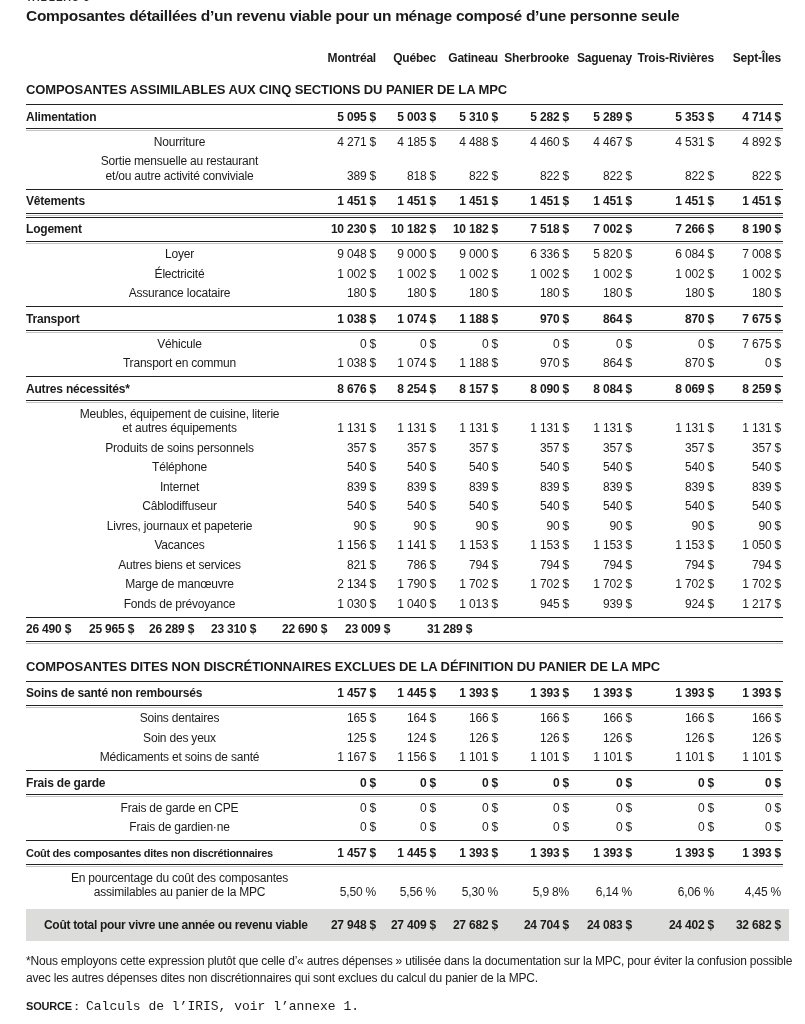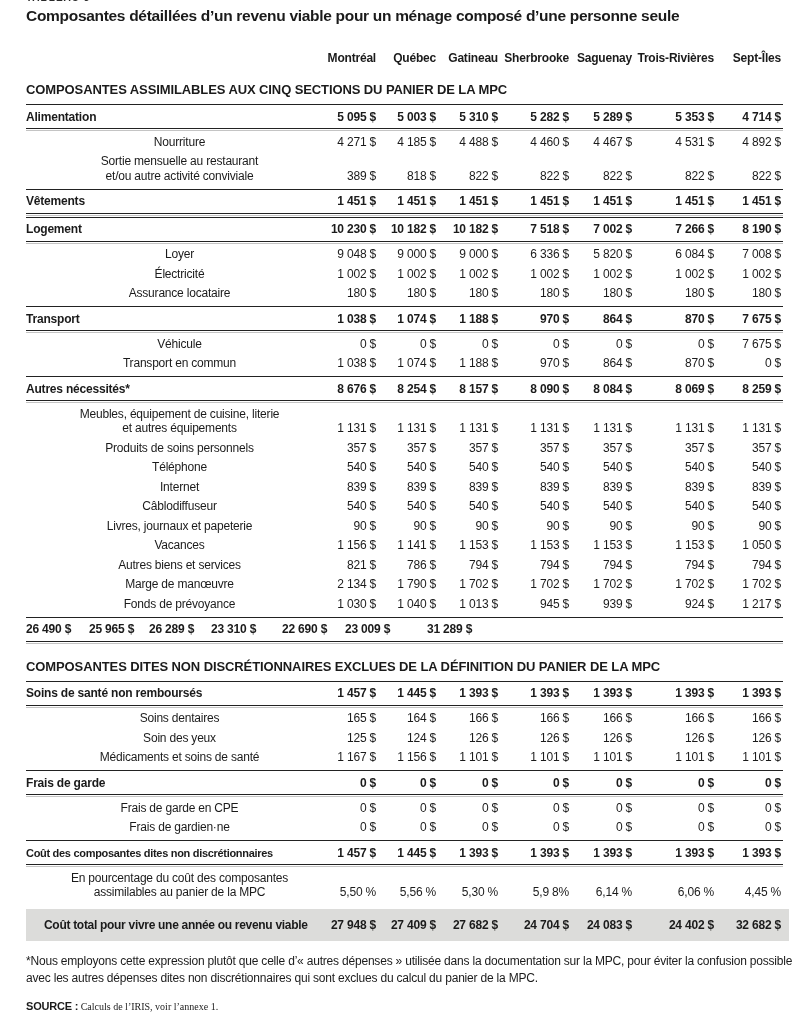--- a/index.html
+++ b/index.html
@@ -65,21 +65,21 @@
   }
   .total-band .cell.label { padding-left:18px; width:287px; letter-spacing:-0.3px; }
 
   .footnote {
     font-size:12px; line-height:16.5px; margin-top:12px;
     white-space:pre-line; letter-spacing:-0.2px; width:789px;
   }
 
   .source-line { margin-top:13px; font-size:12px; }
   .source-label { font-weight:bold; font-size:11px; font-family:"Liberation Sans",sans-serif; }
-  .source-text { font-family:Liberation Serif, serif; font-size:10px; letter-spacing:0; }
+  .source-text { font-family:Liberation Mono, monospace; font-size:13px; letter-spacing:0; }
 </style>
 </head>
 <body>
 
 <div class="page">
 
   <div class="clip-top">
     <div class="clip-inner">TABLEAU 3</div>
   </div>
 

